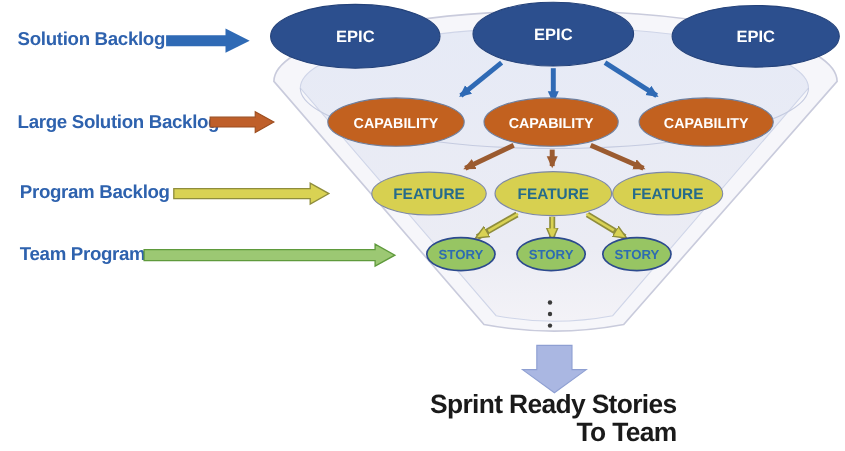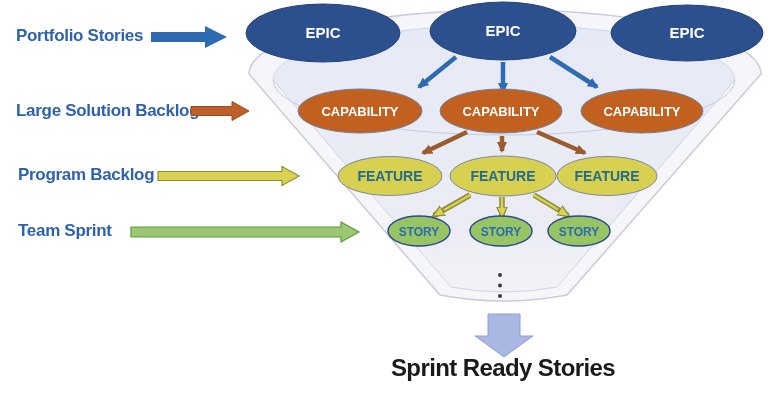--- a/index.html
+++ b/index.html
@@ -15,24 +15,24 @@
   .caption{position:absolute;left:503px;top:355px;transform:translateX(-50%);
            text-align:right;color:#1a1a1a;font-size:24px;font-weight:600;
            letter-spacing:-0.6px;line-height:26px;white-space:nowrap;}
   svg text{font-family:"Liberation Sans",sans-serif;font-weight:bold;}
 </style>
 </head>
 <body>
 
 <div class="canvas">
 
-  <div class="backlog-label lbl-0">Portfolio Stories</div>
+  <div class="backlog-label lbl-0">Solution Backlog</div>
   <div class="backlog-label lbl-1">Large Solution Backlog</div>
   <div class="backlog-label lbl-2">Program Backlog</div>
-  <div class="backlog-label lbl-3">Team Sprint</div>
+  <div class="backlog-label lbl-3">Team Program</div>
 
   <svg class="stage" width="768" height="410" viewBox="0 0 768 410">
     <defs>
       <marker id="mb" markerUnits="userSpaceOnUse" markerWidth="16" markerHeight="14" refX="9" refY="5" orient="auto">
         <path d="M0,0 L11,5 L0,10 Z" fill="#2f6ab5"></path>
       </marker>
       <marker id="mbr" markerUnits="userSpaceOnUse" markerWidth="16" markerHeight="14" refX="9" refY="5" orient="auto">
         <path d="M0,0 L11,5 L0,10 Z" fill="#9b5b30"></path>
       </marker>
       <marker id="my" markerUnits="userSpaceOnUse" markerWidth="18" markerHeight="16" refX="10" refY="6" orient="auto">
@@ -119,15 +119,16 @@
       <circle cx="500" cy="275" r="2"></circle>
       <circle cx="500" cy="285.5" r="2"></circle>
       <circle cx="500" cy="296" r="2"></circle>
     </g>
 
     <polygon points="488,314 520,314 520,336 533,336 504,357 475,336 488,336" stroke="#8e9fd2" stroke-width="1" fill="#aab7e2"></polygon>
   </svg>
 
   <div class="caption">
     <div>Sprint Ready Stories</div>
+    <div>To Team</div>
   </div>
 
 </div>
 
 </body></html>

